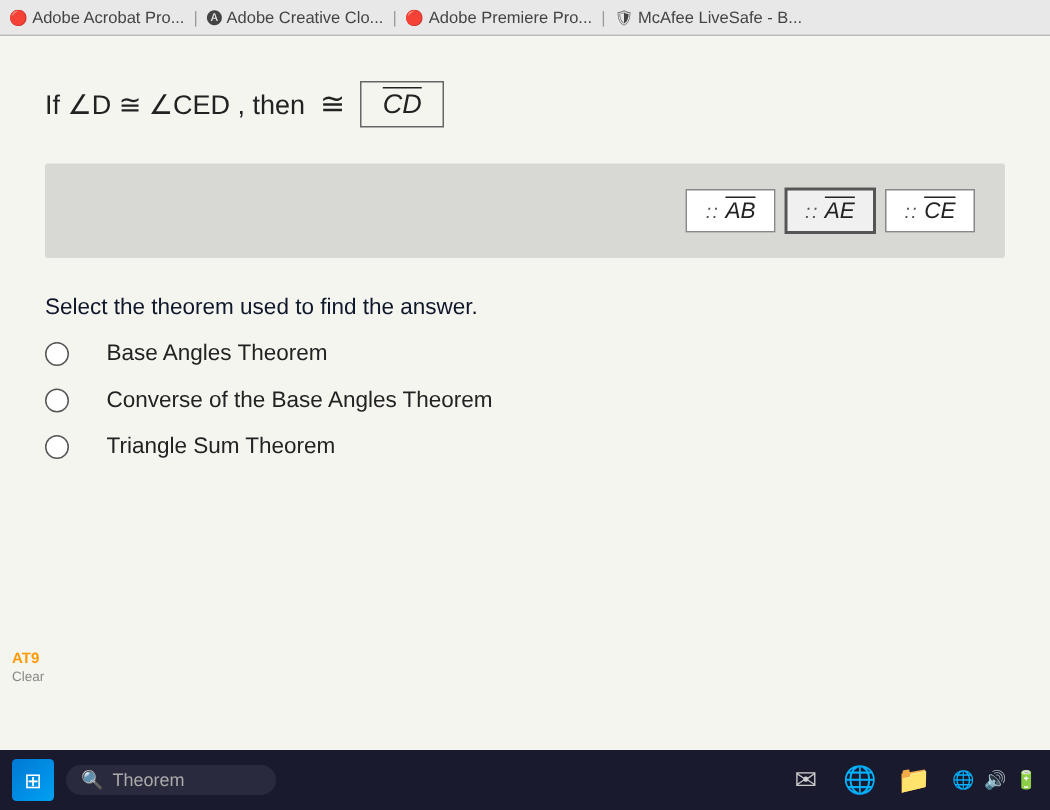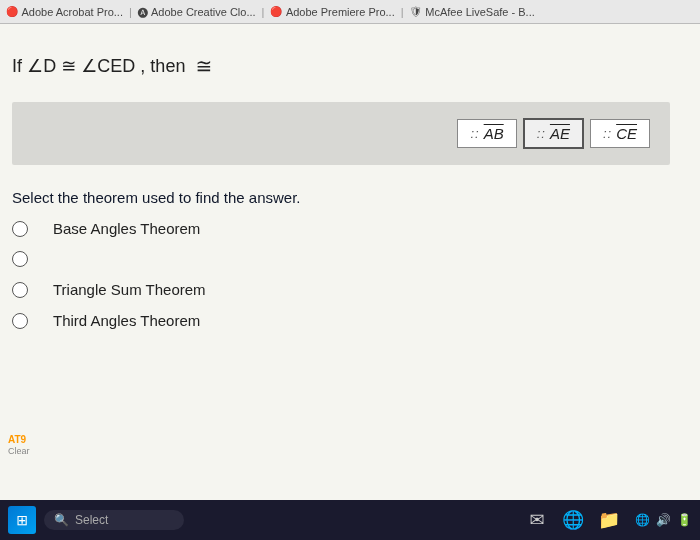--- a/index.html
+++ b/index.html
@@ -41,21 +41,21 @@
 
     .tab-separator {
       color: #999;
     }
 
     
     .main-content {
       background: #f5f5f0;
       width: 100%;
       height: calc(100% - 24px - 40px);
-      padding: 30px 30px 20px 12px;
+      padding: 30px 30px 20px 30px;
       position: relative;
     }
 
     
     .question-section {
       margin-bottom: 20px;
     }
 
     .math-statement {
       display: flex;
@@ -278,20 +278,23 @@
     <span>McAfee LiveSafe - B...</span>
   </div>
 </div>
 
 <div class="main-content">
 
   <div class="question-section">
     <div class="math-statement">
       <span class="math-text">If ∠D ≅ ∠CED , then</span>
       <span class="congruent-symbol">≅</span>
+      <div class="math-box">
+        <span class="overline">CD</span>
+      </div>
     </div>
 
     <div class="answer-options-section">
       <div class="answer-option">
         <span class="drag-dots">::</span>
         <span><span style="text-decoration:overline">AB</span></span>
       </div>
       <div class="answer-option selected">
         <span class="drag-dots">::</span>
         <span><span style="text-decoration:overline">AE</span></span>
@@ -306,46 +309,43 @@
   <div class="theorem-section">
     <p class="theorem-label">Select the theorem used to find the answer.</p>
 
     <div class="radio-option">
       <div class="radio-circle"></div>
       <span class="radio-label">Base Angles Theorem</span>
     </div>
 
     <div class="radio-option">
       <div class="radio-circle"></div>
+      <span class="radio-label">Converse of the Base Angles Theorem</span>
     </div>
 
     <div class="radio-option">
       <div class="radio-circle"></div>
       <span class="radio-label">Triangle Sum Theorem</span>
     </div>
 
-    <div class="radio-option">
-      <div class="radio-circle"></div>
-      <span class="radio-label">Third Angles Theorem</span>
-    </div>
   </div>
 
   <div class="corner-info">
     <div class="attempt-label">AT9</div>
     <div>Clear</div>
   </div>
 </div>
 
 <div class="taskbar">
   <div class="taskbar-start">
     <span class="taskbar-start-icon">⊞</span>
   </div>
   <div class="taskbar-search">
     <span class="taskbar-search-icon">🔍</span>
-    <span class="taskbar-search-text">Select</span>
+    <span class="taskbar-search-text">Theorem</span>
   </div>
   <div class="taskbar-spacer"></div>
   <div class="taskbar-app">✉</div>
   <div class="taskbar-app">🌐</div>
   <div class="taskbar-app">📁</div>
   <div class="system-tray">
     <span class="tray-item">🌐</span>
     <span class="tray-item">🔊</span>
     <span class="tray-item">🔋</span>
   </div>

